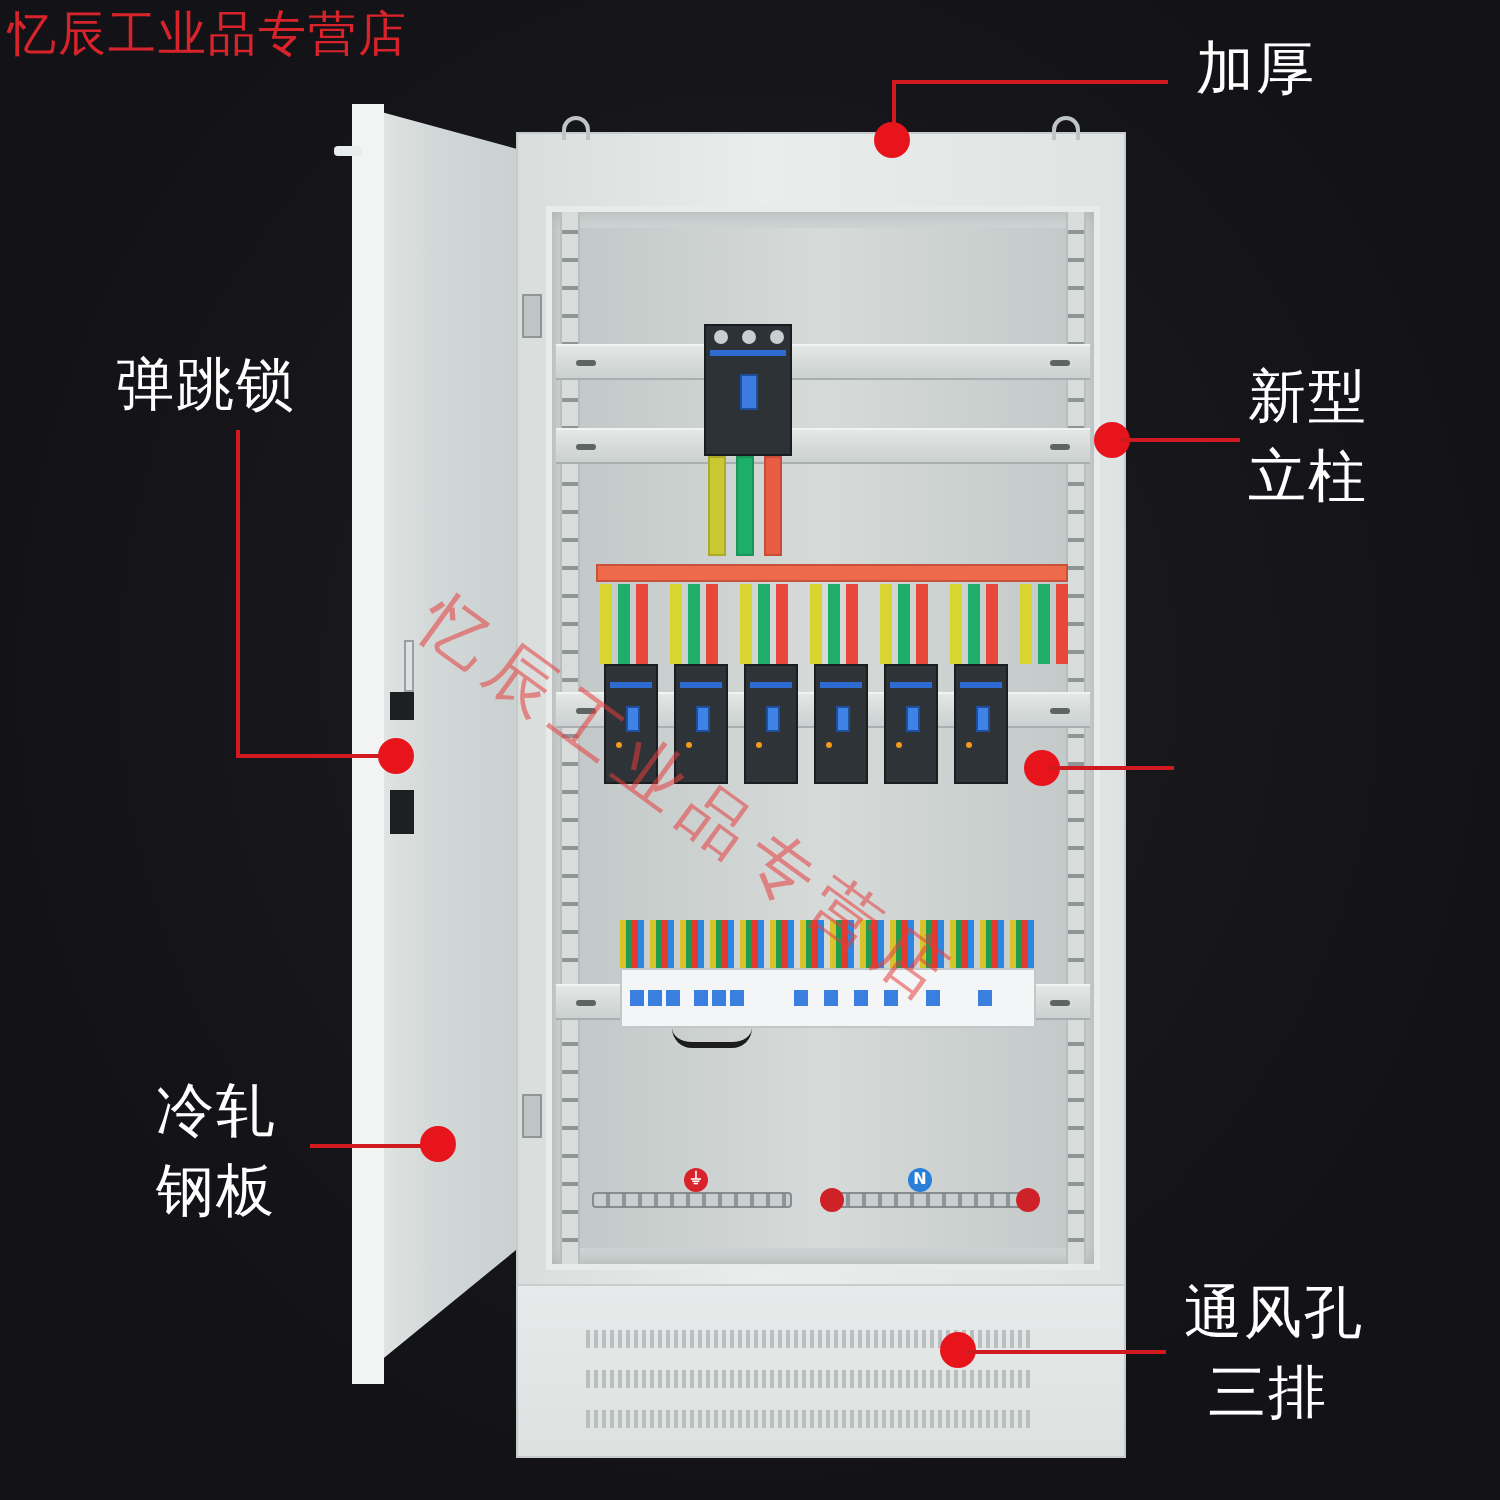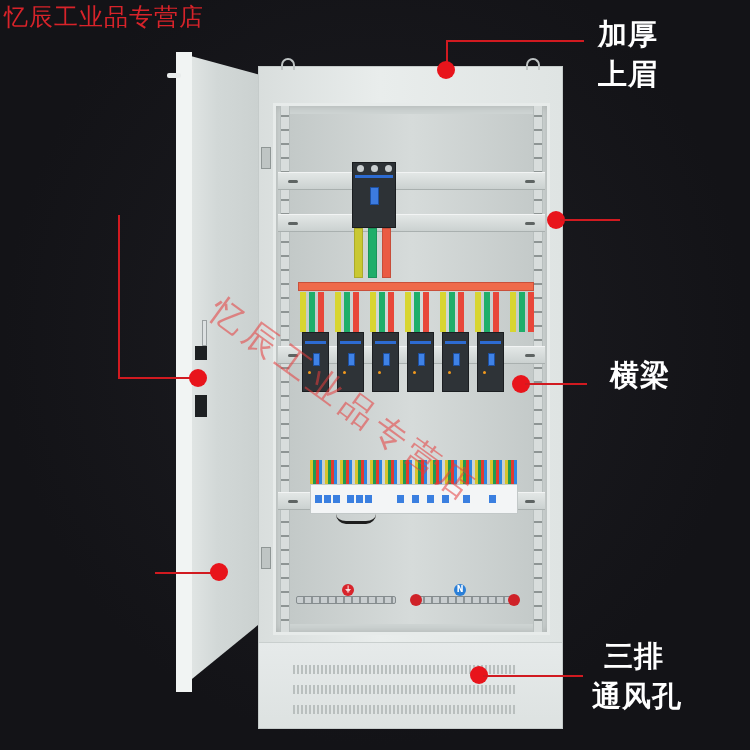--- a/index.html
+++ b/index.html
@@ -95,21 +95,21 @@
   .lock-handle { position: absolute; left: 202px; top: 320px; width: 5px; height: 26px; background: #dde1e2; border: 1px solid #9aa0a1; }
   .lock-base { position: absolute; left: 195px; top: 346px; width: 12px; height: 14px; background: #1d2022; }
   .lock-base2 { position: absolute; left: 195px; top: 395px; width: 12px; height: 22px; background: #1d2022; }
   .hinge { position: absolute; width: 10px; height: 22px; background: #bfc5c4; border: 1px solid #8f9695; }
 
   
   .watermark { position: absolute; left: 228px; top: 288px; transform: rotate(36deg); transform-origin: 0 0;
     color: rgba(230,60,60,0.55); font-size: 34px; letter-spacing: 6px; white-space: nowrap; pointer-events: none; }
 
   
-  .callout-text { position: absolute; color: #ffffff; font-size: 29px; line-height: 40px; font-weight: bold; letter-spacing: 1px; }
+  .callout-text { position: absolute; color: #ffffff; font-size: 29px; line-height: 40px; font-weight: normal; letter-spacing: 1px; }
   .dot { position: absolute; width: 18px; height: 18px; border-radius: 50%; background: #e8141b; }
   .line { position: absolute; background: #d11a20; }
 </style>
 </head>
 <body>
 
 <div id="stage">
 
   <div class="shop-title">忆辰工业品专营店</div>
 
@@ -228,40 +228,47 @@
     </div>
   </div>
 
   <div class="watermark">忆辰工业品专营店</div>
 
   <div class="line" style="left:446px; top:40px; width:2px; height:28px"></div>
   <div class="line" style="left:446px; top:40px; width:138px; height:2px"></div>
   <div class="dot" style="left:437px; top:61px"></div>
   <div class="callout-text" style="left:598px; top:14px">
     <div>加厚</div>
-    <div>上眉</div>
-  </div>
-
+  </div>
+
+  <div class="callout-text" style="left:58px; top:172px">
+    <div>弹跳锁</div>
+  </div>
   <div class="line" style="left:118px; top:215px; width:2px; height:164px"></div>
   <div class="line" style="left:118px; top:377px; width:80px; height:2px"></div>
   <div class="dot" style="left:189px; top:369px"></div>
 
   <div class="dot" style="left:547px; top:211px"></div>
   <div class="line" style="left:560px; top:219px; width:60px; height:2px"></div>
+  <div class="callout-text" style="left:624px; top:178px">
+    <div>新型</div>
+    <div>立柱</div>
+  </div>
 
   <div class="dot" style="left:512px; top:375px"></div>
   <div class="line" style="left:525px; top:383px; width:62px; height:2px"></div>
   <div class="callout-text" style="left:610px; top:355px">
-    <div>横梁</div>
   </div>
 
   <div class="callout-text" style="left:78px; top:535px">
+    <div>冷轧</div>
+    <div>钢板</div>
   </div>
   <div class="line" style="left:155px; top:572px; width:60px; height:2px"></div>
   <div class="dot" style="left:210px; top:563px"></div>
 
   <div class="dot" style="left:470px; top:666px"></div>
   <div class="line" style="left:483px; top:675px; width:100px; height:2px"></div>
   <div class="callout-text" style="left:592px; top:636px">
+    <div>通风孔</div>
     <div style="padding-left:12px">三排</div>
-    <div>通风孔</div>
   </div>
 </div>
 
 </body></html>

